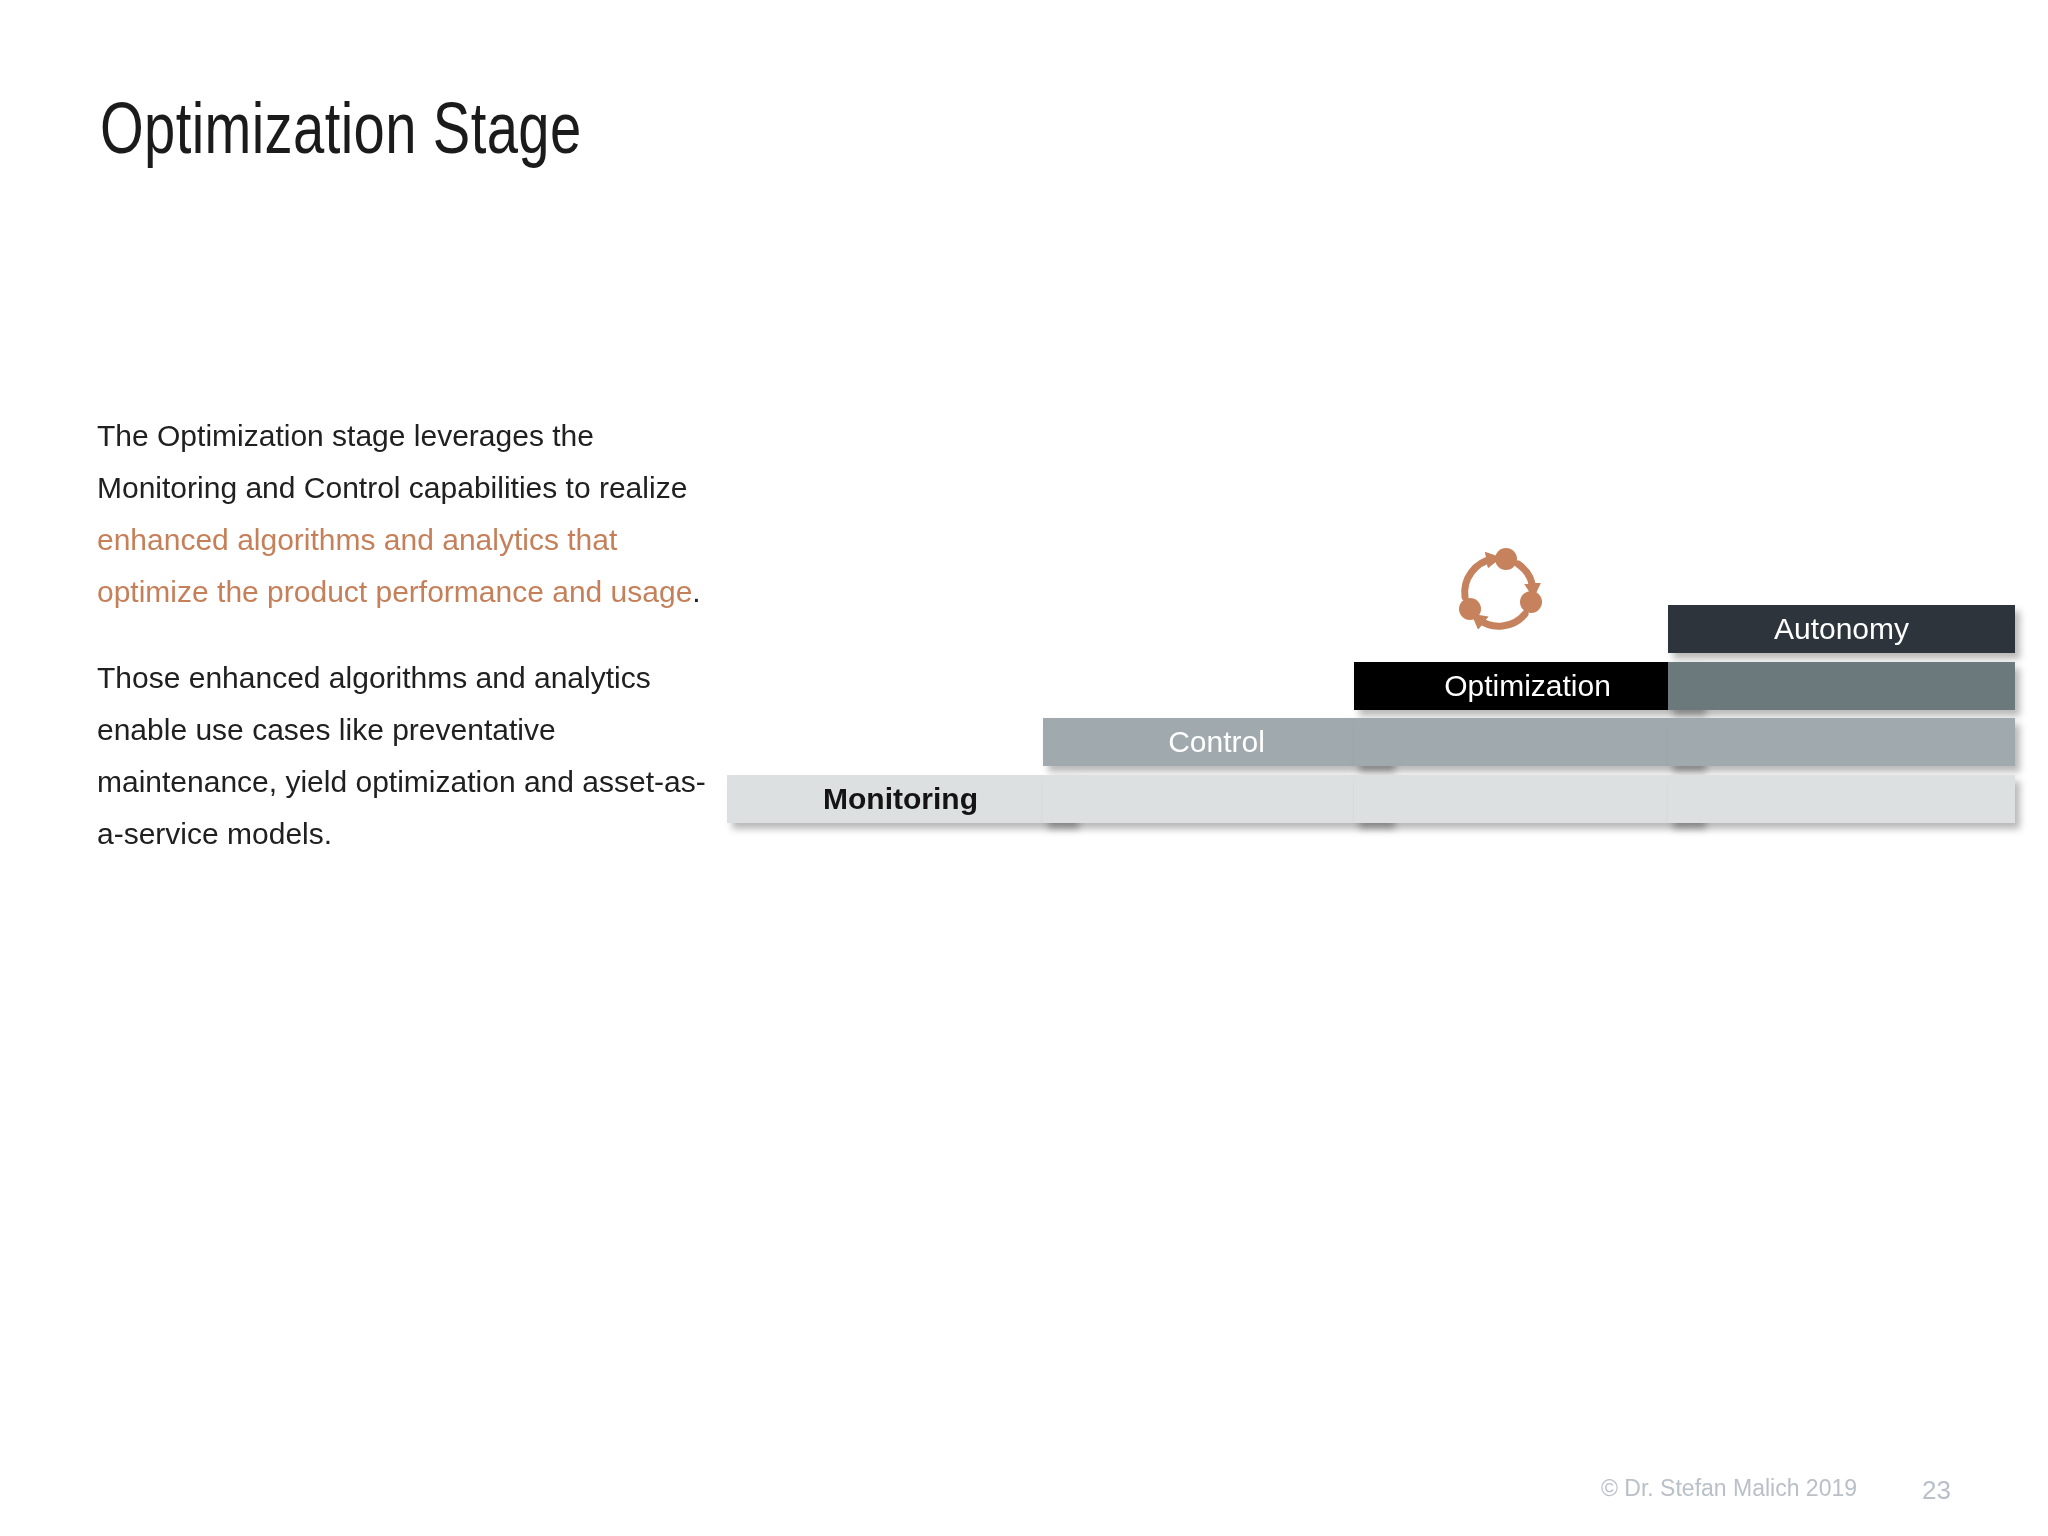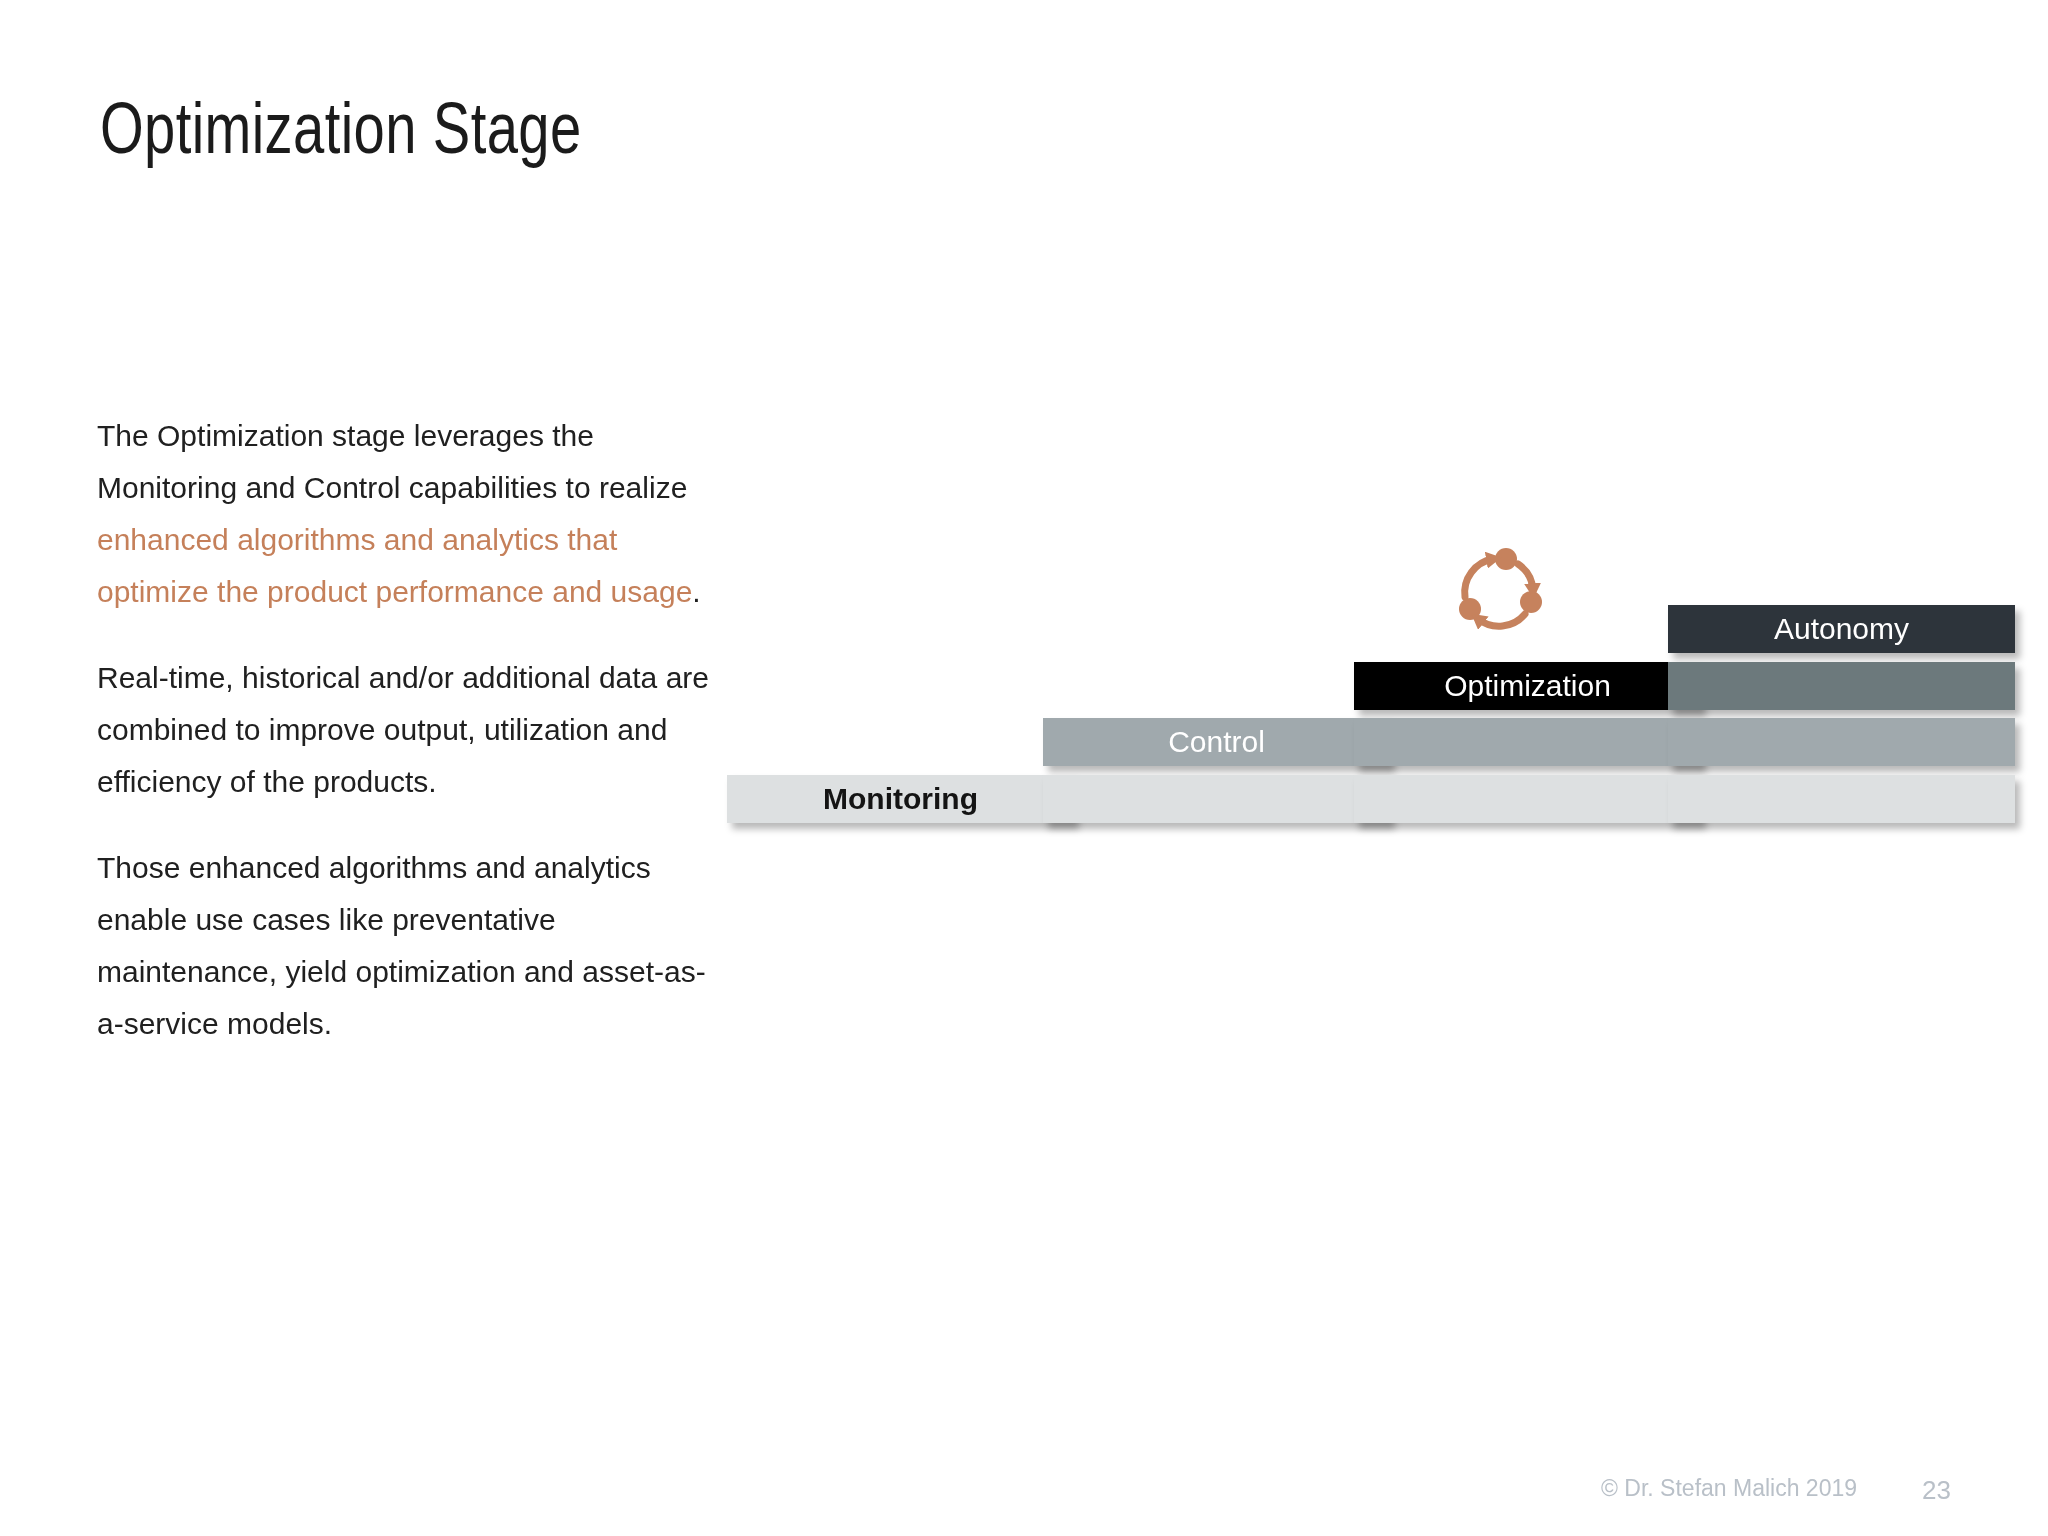--- a/index.html
+++ b/index.html
@@ -52,21 +52,20 @@
 </style>
 </head>
 <body>
 
 <div class="slide">
 
   <h1 class="title" data-bind="slide.title">Optimization Stage</h1>
 
   <div class="body-text">
     <p><span data-bind="slide.body.paragraph1.pre">The Optimization stage leverages the Monitoring and Control capabilities to realize </span><span class="hl" data-bind="slide.body.paragraph1.highlight" data-bind-style="color:diagram.colors.highlight_text" style="color: rgb(197, 128, 90);">enhanced algorithms and analytics that optimize the product performance and usage</span><span data-bind="slide.body.paragraph1.post">.</span></p>
-    <p data-bind="slide.body.paragraph2">Real-time, historical and/or additional data are combined to improve output, utilization and efficiency of the products.</p>
     <p data-bind="slide.body.paragraph3">Those enhanced algorithms and analytics enable use cases like preventative maintenance, yield optimization and asset-as-a-service models.</p>
   </div>
 
   <div>
 
     <svg class="cycle-icon" viewBox="0 0 100 100" data-bind-style="color:diagram.colors.icon_orange" style="color: rgb(198, 130, 93);">
       <defs>
         <marker id="arrowhead" viewBox="0 0 10 10" markerUnits="userSpaceOnUse" markerWidth="17" markerHeight="17" refX="4" refY="5" orient="auto">
           <path d="M0,0 L9,5 L0,10 z" fill="currentColor"></path>
         </marker>

